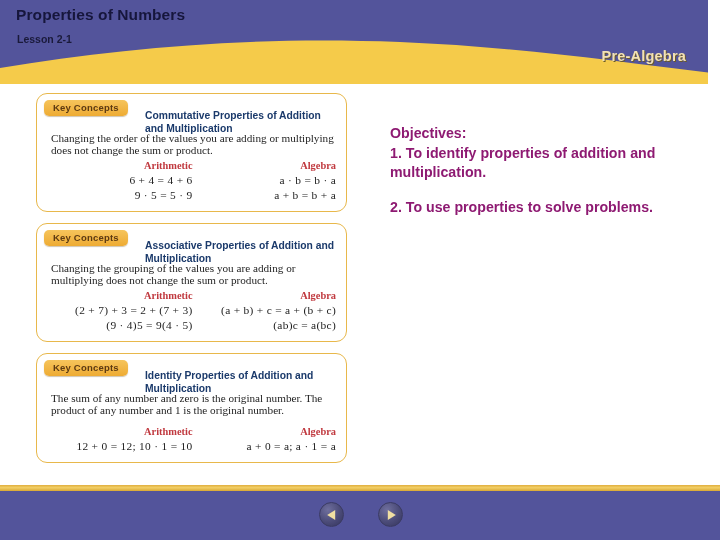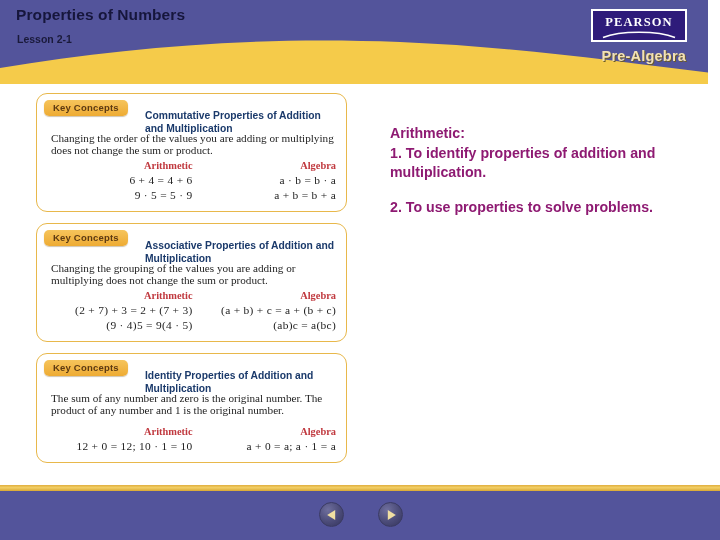--- a/index.html
+++ b/index.html
@@ -238,26 +238,20 @@
 
 <div class="header">
 
   <svg class="header-wave" viewBox="0 0 720 84" preserveAspectRatio="none">
     <path d="M0,68 C120,48 250,36 400,42 C520,47 620,62 720,74 L720,84 L0,84 Z" fill="#f5cb4a"></path>
   </svg>
 
   <div class="slide-title">Properties of Numbers</div>
   <div class="lesson-label">Lesson 2-1</div>
 
-  <div class="pearson-logo">
-    <div class="pearson-word">PEARSON</div>
-    <svg class="pearson-arc" viewBox="0 0 74 9">
-      <path d="M1,7.5 C18,0.5 56,0.5 73,7.5" stroke="#ffffff" stroke-width="1.6" fill="none"></path>
-    </svg>
-  </div>
   <div class="brand-sub">Pre-Algebra</div>
 </div>
 
 <div class="content">
 
   <div class="kc-card c1">
     <div class="kc-tab">Key Concepts</div>
     <div class="kc-heading">Commutative Properties of Addition and Multiplication</div>
     <div class="kc-body">Changing the order of the values you are adding or multiplying does not change the sum or product.</div>
     <div class="kc-cols">
@@ -308,21 +302,21 @@
         </div>
         <div class="kc-col">
           <div class="kc-col-head">Algebra</div>
           <div class="kc-eq">a + 0 = a; a · 1 = a</div>
         </div>
       </div>
     </div>
   </div>
 
   <div class="objectives">
-    <div>Arithmetic:</div>
+    <div>Objectives:</div>
     <div>1.  To identify properties of addition and multiplication.</div>
     <div class="obj-gap"></div>
     <div>2.  To use properties to solve problems.</div>
   </div>
 </div>
 
 <div class="footer">
   <div class="footer-gold"></div>
 
   <div class="nav-btn prev">

